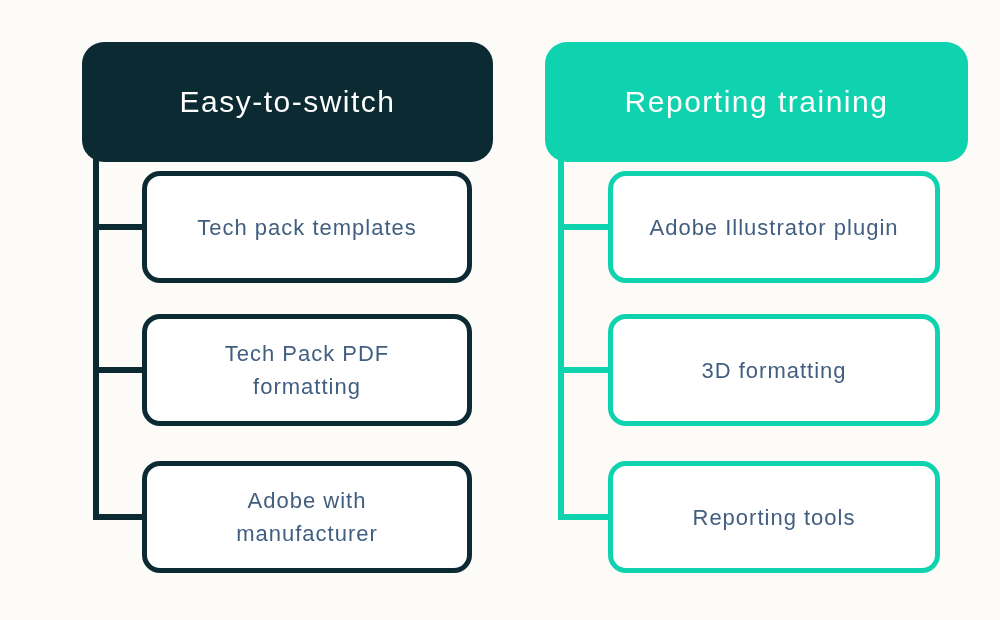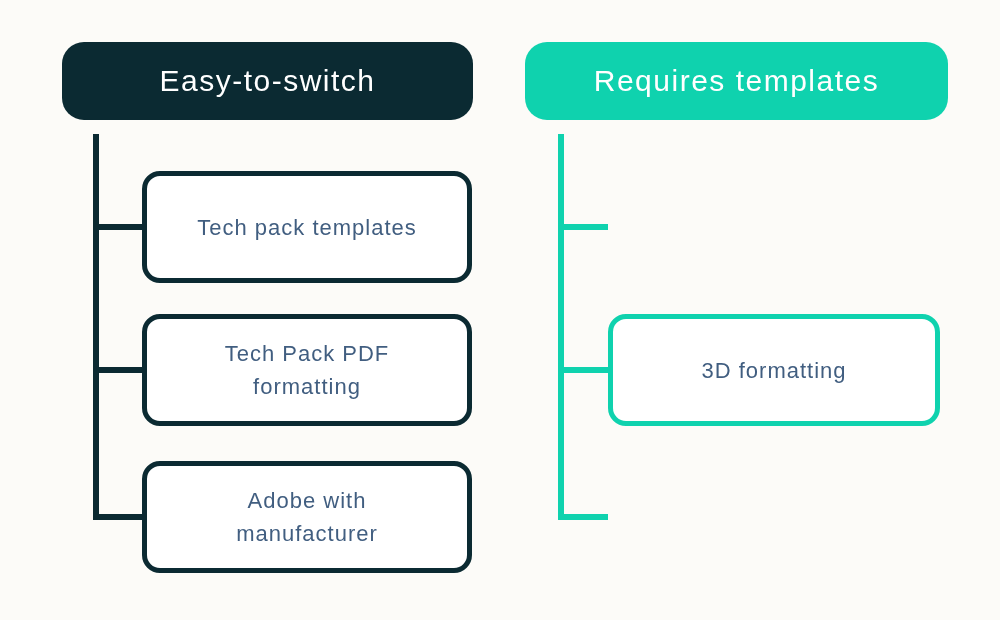--- a/index.html
+++ b/index.html
@@ -10,29 +10,30 @@
   .canvas {
     position: relative;
     width: 1000px;
     height: 620px;
     background: #fcfbf8;
     overflow: hidden;
   }
   .header {
     position: absolute;
     top: 42px;
-    height: 78px;
+    height: 120px;
     border-radius: 22px;
     display: flex;
     align-items: center;
     justify-content: center;
     color: #ffffff;
     font-size: 30px;
     letter-spacing: 1.5px;
     font-weight: 400;
+    margin-left: 20px;
   }
   .header.dark { background: #0b2a32; }
   .header.teal { background: #0fd2ae; }
 
   .header-left  { left: 62px;  width: 411px; }
   .header-right { left: 525px; width: 423px; }
 
   .trunk {
     position: absolute;
     top: 134px;
@@ -98,25 +99,31 @@
   </div>
   <div class="node node-left node-1">
     <span class="node-label">Tech pack templates</span>
   </div>
   <div class="node node-left node-3">
     <span class="node-label">Adobe with
 manufacturer</span>
   </div>
 
   <div class="header teal header-right">
-    <span>Requires templates</span>
+    <span>Reporting training</span>
   </div>
 
   <div class="trunk trunk-right"></div>
   <div class="branch branch-right branch-1"></div>
   <div class="branch branch-right branch-2"></div>
   <div class="branch branch-right branch-3"></div>
 
+  <div class="node node-right node-1">
+    <span class="node-label">Adobe Illustrator plugin</span>
+  </div>
   <div class="node node-right node-2">
     <span class="node-label">3D formatting</span>
+  </div>
+  <div class="node node-right node-3">
+    <span class="node-label">Reporting tools</span>
   </div>
 
 </div>
 
 </body></html>

